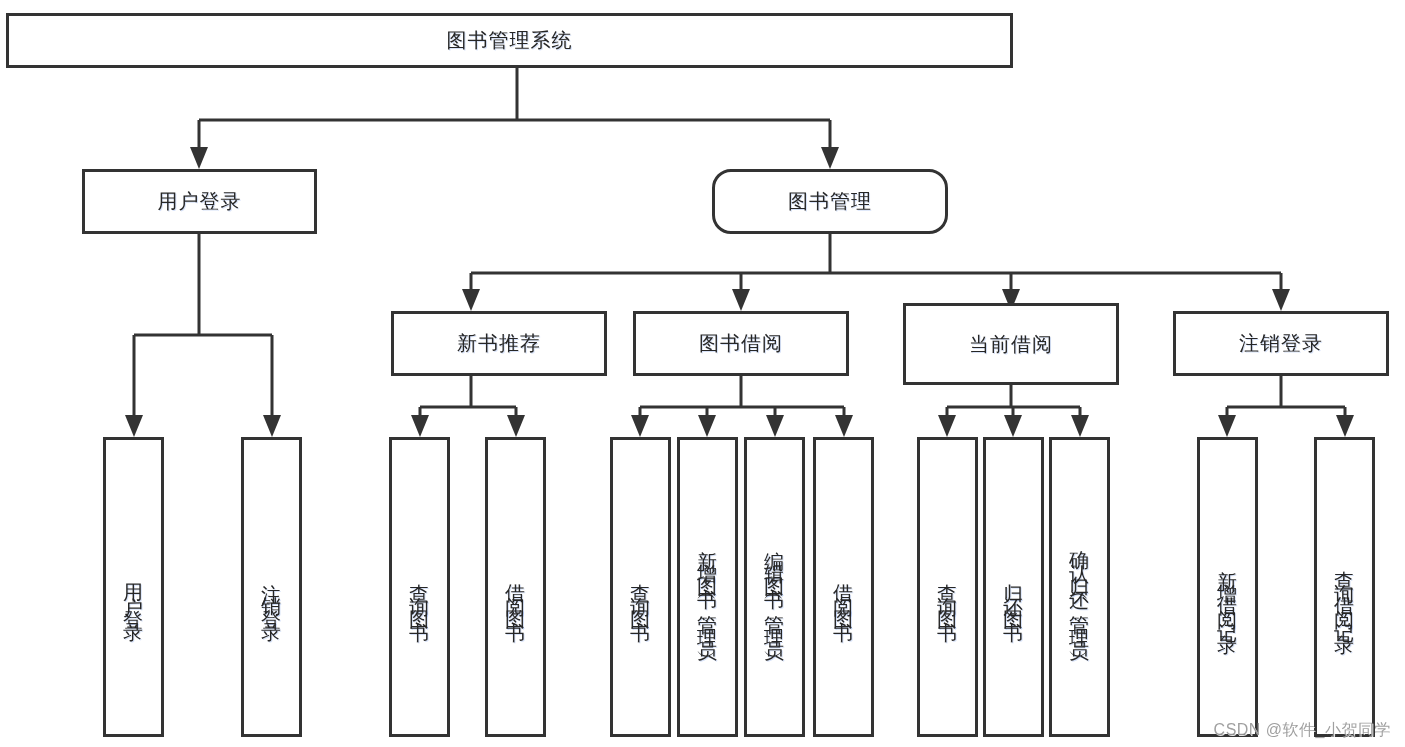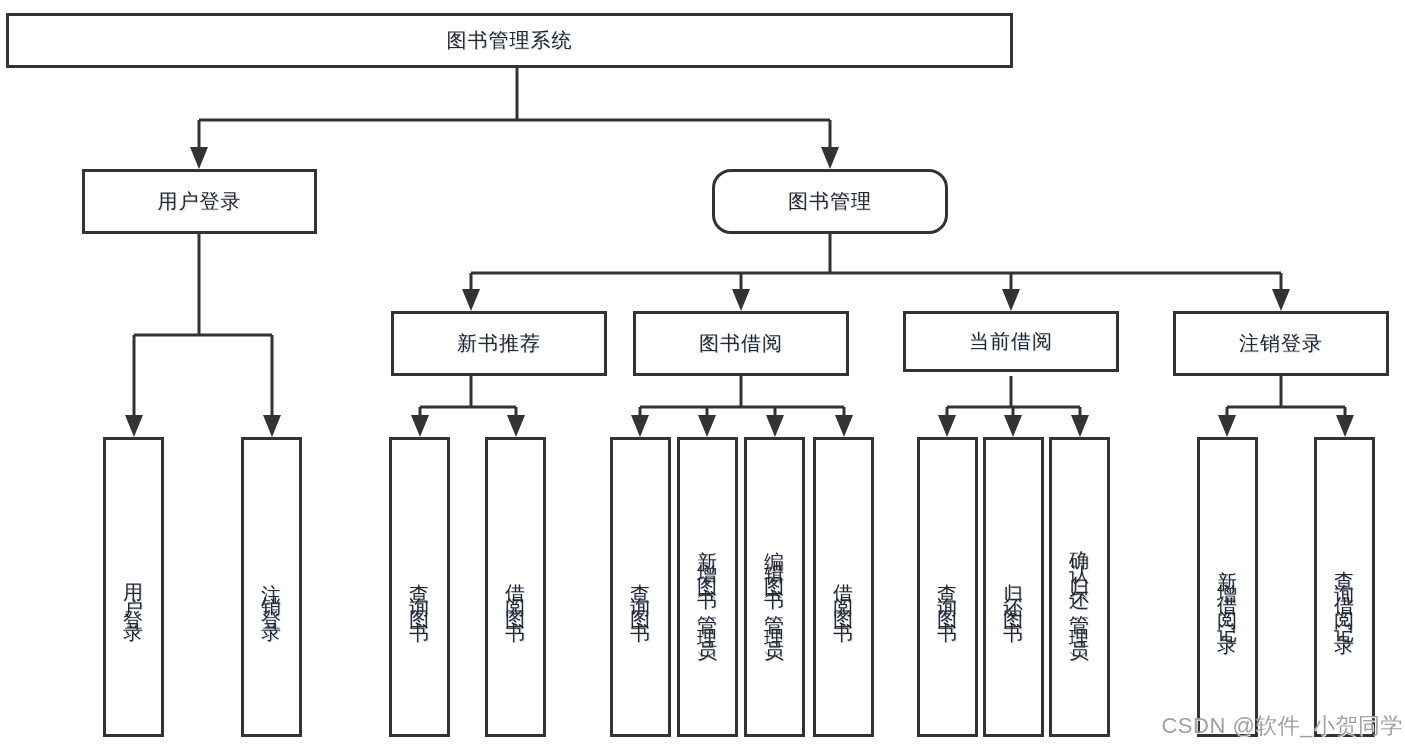--- a/index.html
+++ b/index.html
@@ -38,22 +38,22 @@
   .vnode{
     writing-mode:vertical-rl;
     text-orientation:mixed;
     letter-spacing:13px;
     white-space:normal;
     line-height:1;
     padding-top:13px; 
   }
   .watermark{
     position:absolute;
-    right:2px;bottom:6px;
-    font-size:22px;
+    right:14px;bottom:6px;
+    font-size:16px;
     color:var(--watermark);
     text-shadow:1px 1px 0 rgba(255,255,255,0.9);
     letter-spacing:0.5px;
     z-index:5;
     opacity:0.95;
   }
 </style>
 </head>
 <body>
 
@@ -102,21 +102,21 @@
     </g>
   </svg>
 
   <div class="node" style="left:6px;top:13px;width:1007px;height:55px;">图书管理系统</div>
 
   <div class="node" style="left:82px;top:169px;width:235px;height:65px;">用户登录</div>
   <div class="node" style="left:712px;top:169px;width:236px;height:65px;border-radius:19px;">图书管理</div>
 
   <div class="node" style="left:363px;top:311px;width:216px;height:65px;margin-left:28px;">新书推荐</div>
   <div class="node" style="left:633px;top:311px;width:216px;height:65px;">图书借阅</div>
-  <div class="node" style="left:903px;top:311px;width:216px;height:61px;">当前借阅</div>
+  <div class="node" style="left:903px;top:303px;width:216px;height:82px;">当前借阅</div>
   <div class="node" style="left:1173px;top:311px;width:216px;height:65px;">注销登录</div>
 
   <div class="node vnode" style="left:103px;top:437px;width:61px;height:300px;">用户登录</div>
   <div class="node vnode" style="left:241px;top:437px;width:61px;height:300px;">注销登录</div>
 
   <div class="node vnode" style="left:389px;top:437px;width:61px;height:300px;">查询图书</div>
   <div class="node vnode" style="left:485px;top:437px;width:61px;height:300px;">借阅图书</div>
 
   <div class="node vnode" style="left:610px;top:437px;width:61px;height:300px;">查询图书</div>
   <div class="node vnode" style="left:677px;top:437px;width:61px;height:300px;">新增图书（管理员）</div>

